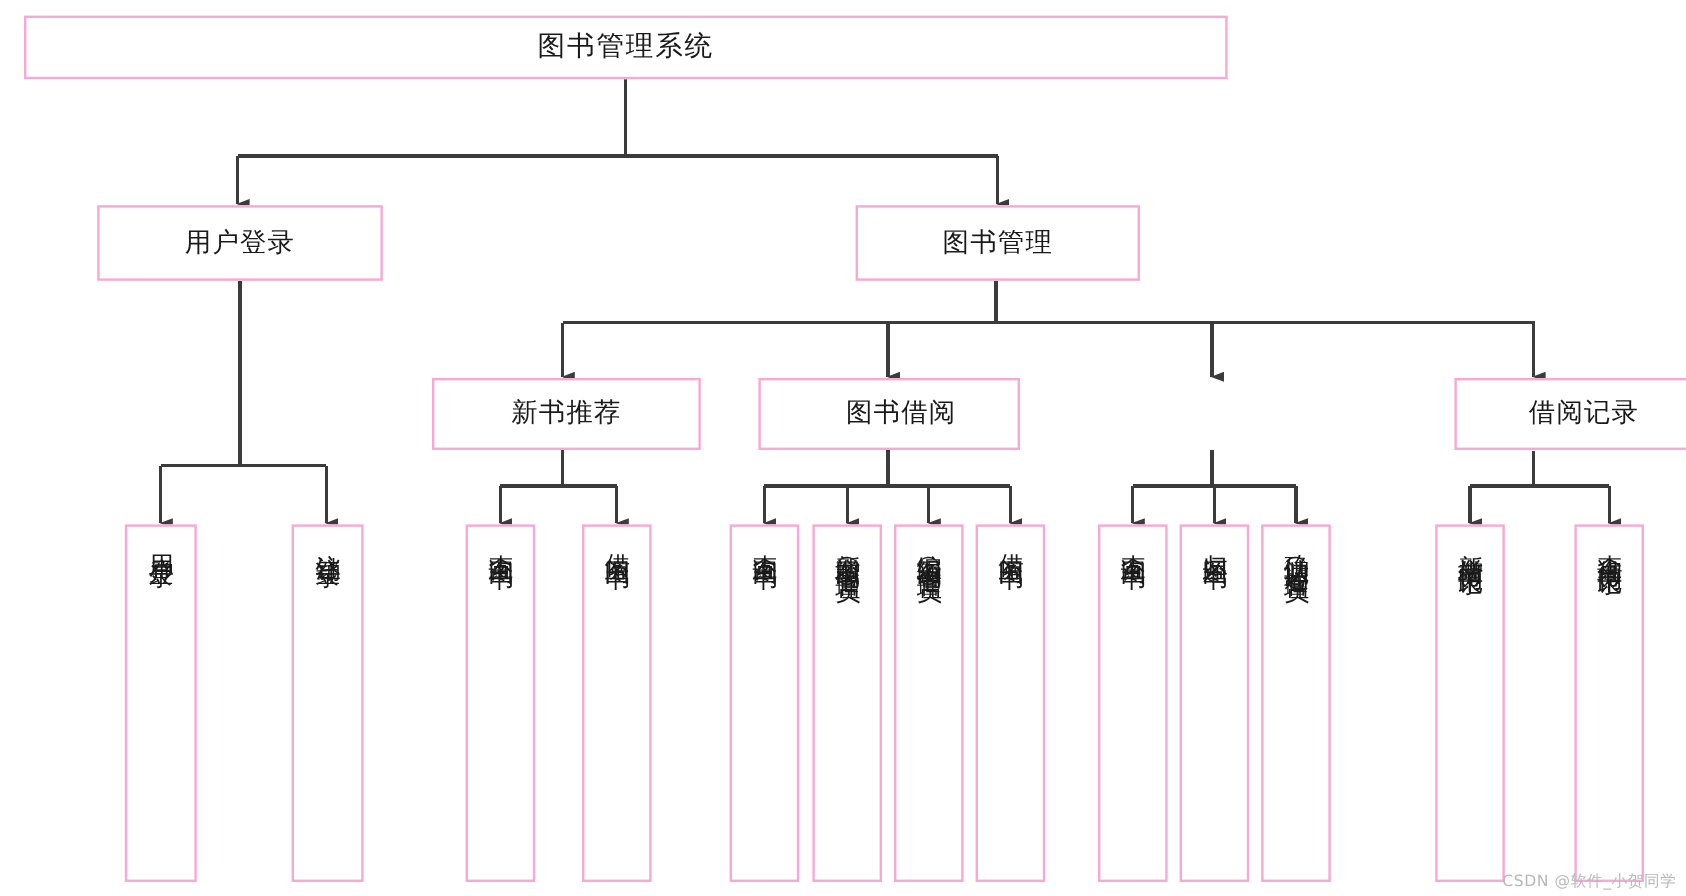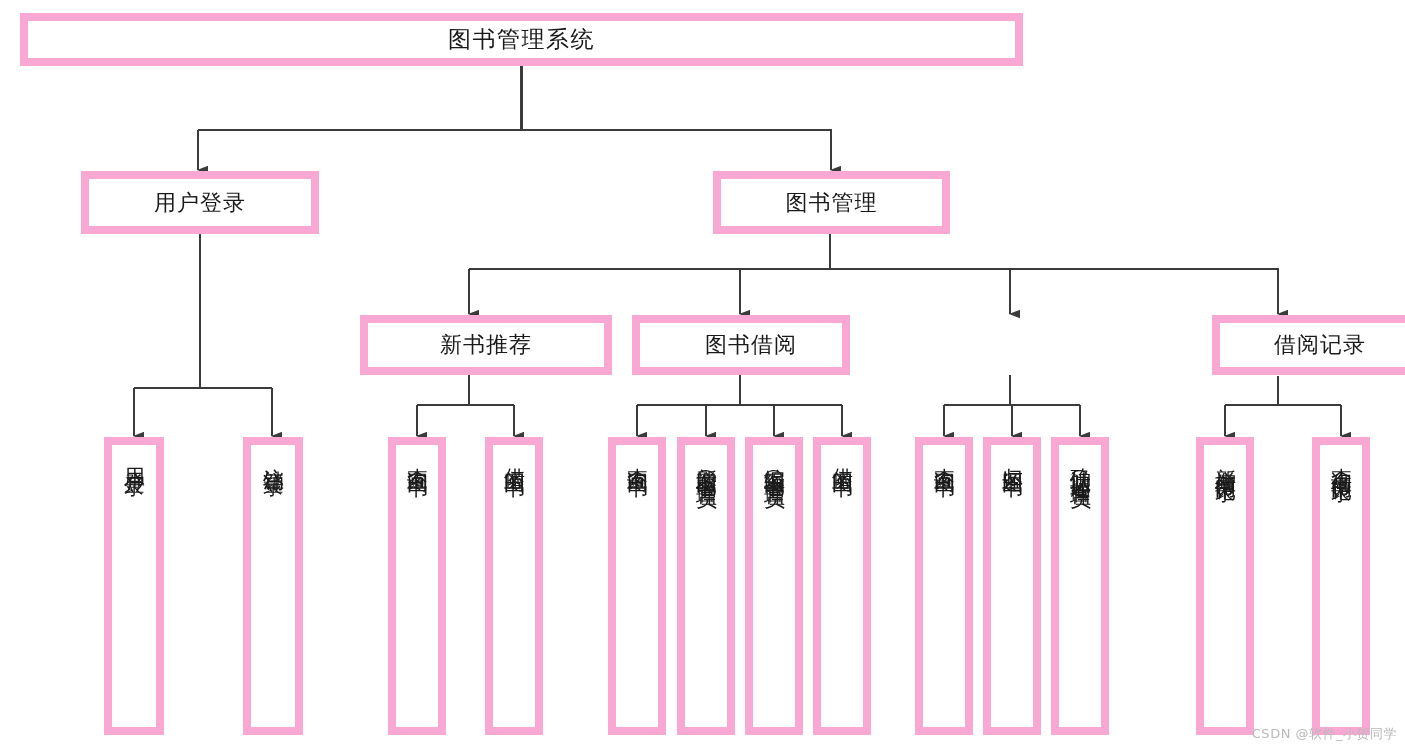--- a/index.html
+++ b/index.html
@@ -22,21 +22,21 @@
     position: absolute;
     left: 0;
     top: 0;
     width: 1405px;
     height: 747px;
   }
   .node {
     position: absolute;
     box-sizing: border-box;
     background: #ffffff;
-    border: 8px solid #f9a8d4;
+    border: 2px solid #f9a8d4;
     display: flex;
     align-items: center;
     justify-content: center;
     color: #1a1a1a;
     z-index: 3;
   }
   .node-label {
     display: block;
     text-align: center;
     line-height: 1.18;
@@ -145,21 +145,21 @@
     <span class="node-label">图书管理</span>
   </div>
 
   <div class="node leaf" id="node-l2-0-c0" style="left: 104px; top: 437px; width: 60px; height: 298px;">
     <span class="node-label">用户登录</span>
   </div>
   <div class="node leaf" id="node-l2-0-c1" style="left: 243px; top: 437px; width: 60px; height: 298px;">
     <span class="node-label">注销登录</span>
   </div>
 
-  <div class="node horiz" id="node-l3-0" style="left: 360px; top: 315px; width: 252px; height: 60px;">
+  <div class="node horiz" id="node-l3-0" style="left: 360px; top: 315px; width: 224px; height: 60px;">
     <span class="node-label">新书推荐</span>
   </div>
   <div class="node horiz" id="node-l3-1" style="left: 632px; top: 315px; width: 218px; height: 60px; padding-left: 20px;">
     <span class="node-label">图书借阅</span>
   </div>
   <div class="node horiz" id="node-l3-3" style="left: 1171px; top: 315px; width: 216px; height: 60px; margin-left: 41px;">
     <span class="node-label">借阅记录</span>
   </div>
 
   <div class="node leaf" id="node-l3-0-c0" style="left: 388px; top: 437px; width: 58px; height: 298px;">

